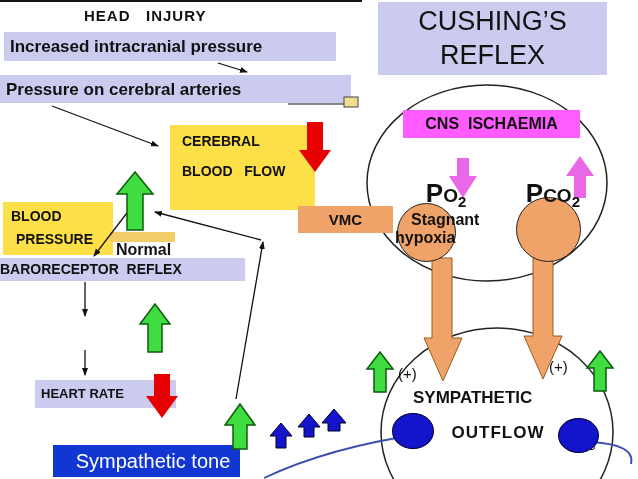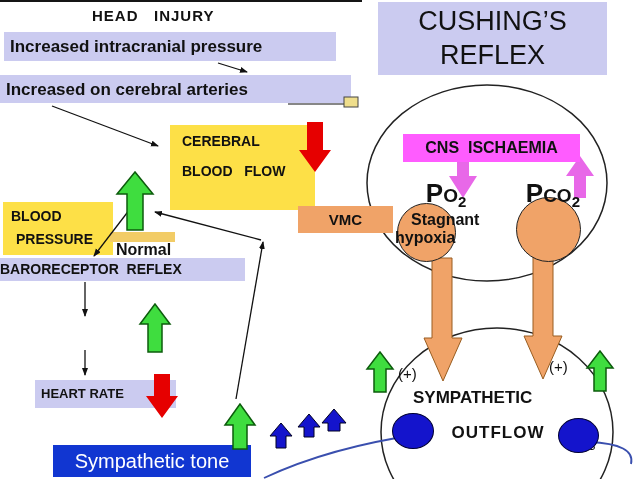--- a/index.html
+++ b/index.html
@@ -10,25 +10,25 @@
   .svg-layer{position:absolute;left:0;top:0;width:638px;height:479px;}
   #svg-bottom{z-index:1;}
   .box{position:absolute;z-index:2;}
   .circle{position:absolute;border-radius:50%;z-index:3;}
   .txt{position:absolute;z-index:4;white-space:pre;}
   #svg-top{z-index:5;pointer-events:none;}
   .lavender{background:#CBCBF0;}
   .yellow{background:#fde047;}
   .orangebg{background:#F0A368;}
   .b{font-weight:bold;}
-  .head-title{font-size:15px;letter-spacing:1px;z-index:2;margin-left:8px;}
+  .head-title{font-size:15px;letter-spacing:1px;z-index:2;}
   .bar-text{font-size:17px;line-height:29px;padding-left:6px;font-weight:bold;white-space:pre;overflow:hidden;}
   .cush{font-size:27px;text-align:center;line-height:34px;padding-top:2px;}
   .cush span{display:block;}
-  .cns{font-size:16px;font-weight:bold;text-align:center;line-height:28px;background:#FF5CFF;white-space:pre;margin-top:24px;}
+  .cns{font-size:16px;font-weight:bold;text-align:center;line-height:28px;background:#FF5CFF;white-space:pre;}
   .gasP{font-size:26px;font-weight:bold;}
   .gasO{font-size:19px;font-weight:bold;}
   .gasSub{font-size:15px;font-weight:bold;vertical-align:-5px;}
   .symp-blue{background:#1136D1;color:#ffffff;font-size:20px;line-height:32px;text-align:center;}
   .page-num{font-size:12px;z-index:2;}
 </style>
 </head>
 <body>
 
 <div class="slide">
@@ -47,21 +47,21 @@
 
   <div class="txt b head-title" style="left:84px;top:7px;">HEAD   INJURY</div>
 
   <div class="box lavender cush" style="left:378px;top:2px;width:229px;height:71px;">
     <span>CUSHING’S</span>
     <span>REFLEX</span>
   </div>
 
   <div class="box lavender bar-text" style="left:4px;top:32px;width:326px;height:29px;">Increased intracranial pressure</div>
 
-  <div class="box lavender bar-text" style="left:0px;top:75px;width:345px;height:28px;">Increased on cerebral arteries</div>
+  <div class="box lavender bar-text" style="left:0px;top:75px;width:345px;height:28px;">Pressure on cerebral arteries</div>
 
   <div class="box yellow" style="left:170px;top:125px;width:145px;height:85px;">
     <div class="txt b" style="left:12px;top:8px;font-size:14px;">CEREBRAL</div>
     <div class="txt b" style="left:12px;top:38px;font-size:14px;">BLOOD   FLOW</div>
   </div>
 
   <div class="box orangebg" style="left:298px;top:206px;width:95px;height:27px;text-align:center;line-height:27px;font-size:15px;font-weight:bold;">VMC</div>
 
   <div class="box yellow" style="left:3px;top:202px;width:110px;height:53px;">
     <div class="txt b" style="left:8px;top:6px;font-size:14px;">BLOOD</div>
@@ -69,21 +69,21 @@
   </div>
 
   <div class="box" style="left:110px;top:232px;width:65px;height:10px;background:#F2CC66;"></div>
   <div class="txt b" style="left:116px;top:241px;font-size:16px;">Normal</div>
 
   <div class="box lavender b" style="left:0px;top:258px;width:245px;height:23px;font-size:14px;line-height:23px;white-space:pre;">BARORECEPTOR  REFLEX</div>
 
 
   <div class="box lavender b" style="left:35px;top:380px;width:135px;height:28px;font-size:13px;line-height:28px;padding-left:6px;">HEART RATE</div>
 
-  <div class="box symp-blue" style="left:53px;top:445px;width:198px;height:32px;">Sympathetic tone</div>
+  <div class="box symp-blue" style="left:53px;top:445px;width:174px;height:32px;padding-left:13px;">Sympathetic tone</div>
 
   <div class="box cns" style="left:403px;top:110px;width:177px;height:28px;">CNS  ISCHAEMIA</div>
 
   <div class="txt" style="left:408px;top:160px;">
     <span class="gasP">P</span><span class="gasO">O</span><span class="gasSub">2</span>
   </div>
   <div class="txt" style="left:508px;top:160px;">
     <span class="gasP">P</span><span class="gasO">CO</span><span class="gasSub">2</span>
   </div>
 

